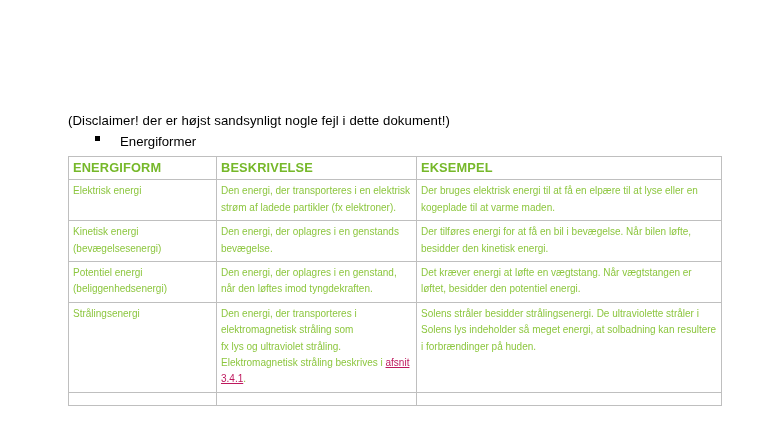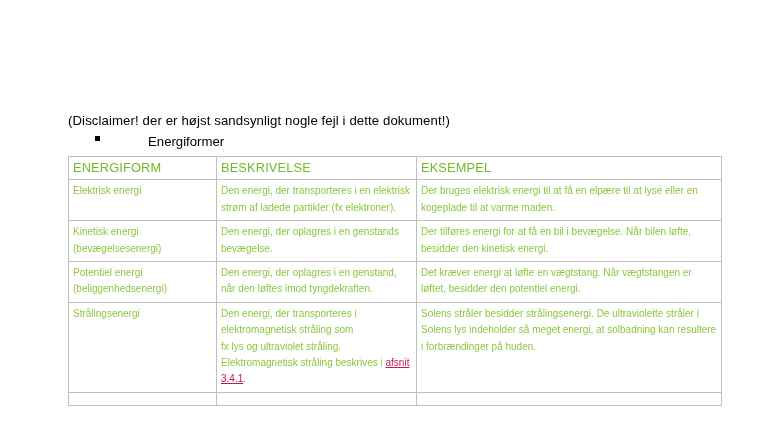--- a/index.html
+++ b/index.html
@@ -31,21 +31,20 @@
     line-height: 17px;
     color: #000000;
     letter-spacing: 0.1px;
     white-space: nowrap;
   }
   .bullet-line {
     display: flex;
     align-items: center;
     margin-top: 4px;
     margin-left: 27px;
-    gap: 28px;
   }
   .bullet-mark {
     display: inline-block;
     width: 5px;
     height: 5px;
     background: #000000;
     margin-right: 20px;
     position: relative;
     top: -3px;
     flex: 0 0 auto;
@@ -66,21 +65,21 @@
     border: 1px solid #bfbfbf;
     vertical-align: top;
     padding: 3px 4px 4px 4px;
     font-size: 10px;
     line-height: 16.4px;
     color: #8cc63e;
     word-wrap: break-word;
     overflow-wrap: break-word;
   }
   table.energy-table thead td {
-    font-weight: normal;
+    font-weight: bold;
     color: #76b82a;
     font-size: 12.8px;
     letter-spacing: 0.15px;
     padding-top: 3px;
     padding-bottom: 3px;
   }
   col.c1 { width: 148px; }
   col.c2 { width: 200px; }
   col.c3 { width: 305px; }
   .cell-line { display: block; }

